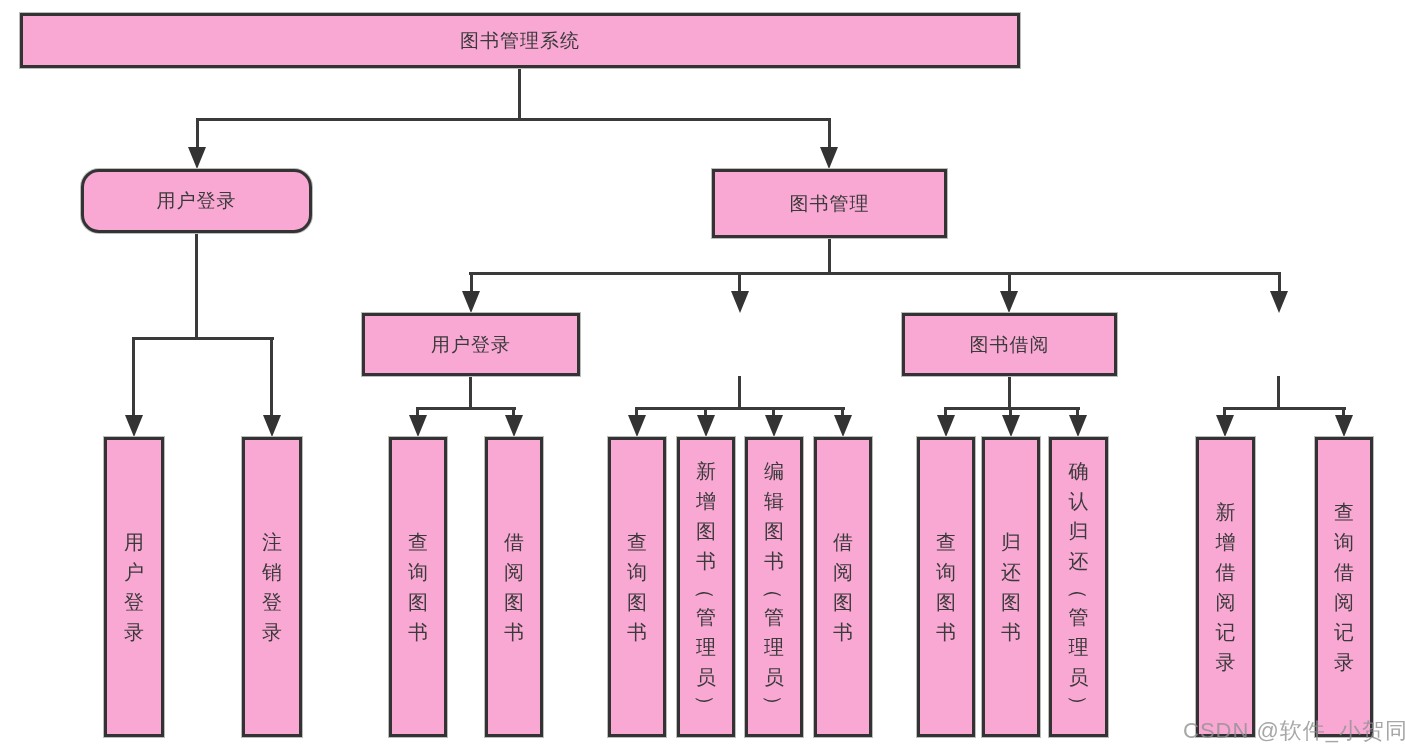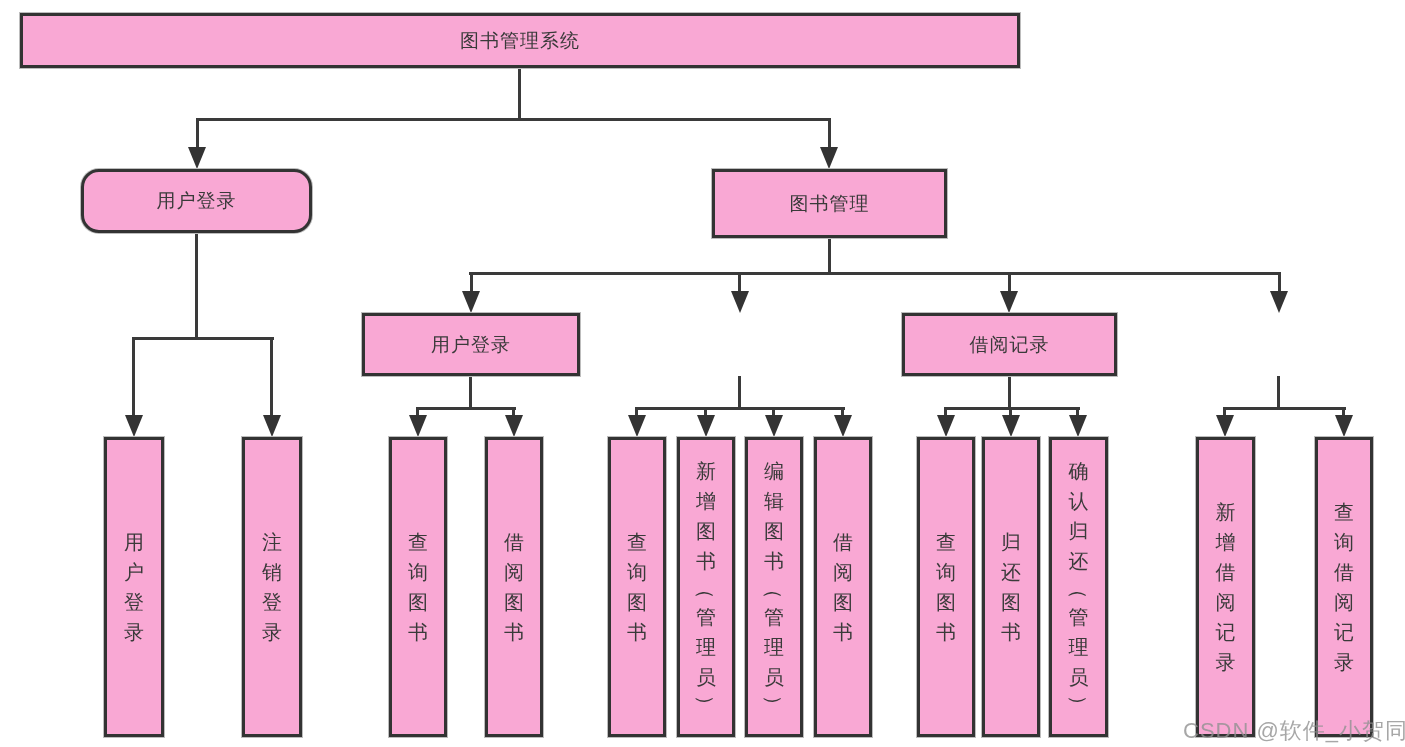--- a/index.html
+++ b/index.html
@@ -37,21 +37,21 @@
 
   <div class="node" style="left:20px;top:13px;width:1000px;height:55px;">图书管理系统</div>
 
   <div class="node" style="left:81px;top:169px;width:231px;height:64px;border-radius:18px;">用户登录</div>
 
   <div class="node" style="left:712px;top:169px;width:235px;height:69px;">图书管理</div>
 
   <div class="node" style="left:362px;top:313px;width:218px;height:63px;">用户登录</div>
 
 
-  <div class="node" style="left:902px;top:313px;width:215px;height:63px;">借阅记录</div>
+  <div class="node" style="left:902px;top:313px;width:215px;height:63px;">图书借阅</div>
 
 
   <div class="node leaf" style="left:104px;top:437px;width:60px;height:300px;">
       <span class="vchar">用</span>
       <span class="vchar">户</span>
       <span class="vchar">登</span>
       <span class="vchar">录</span>
     </div>
   <div class="node leaf" style="left:242px;top:437px;width:60px;height:300px;">
       <span class="vchar">注</span>

